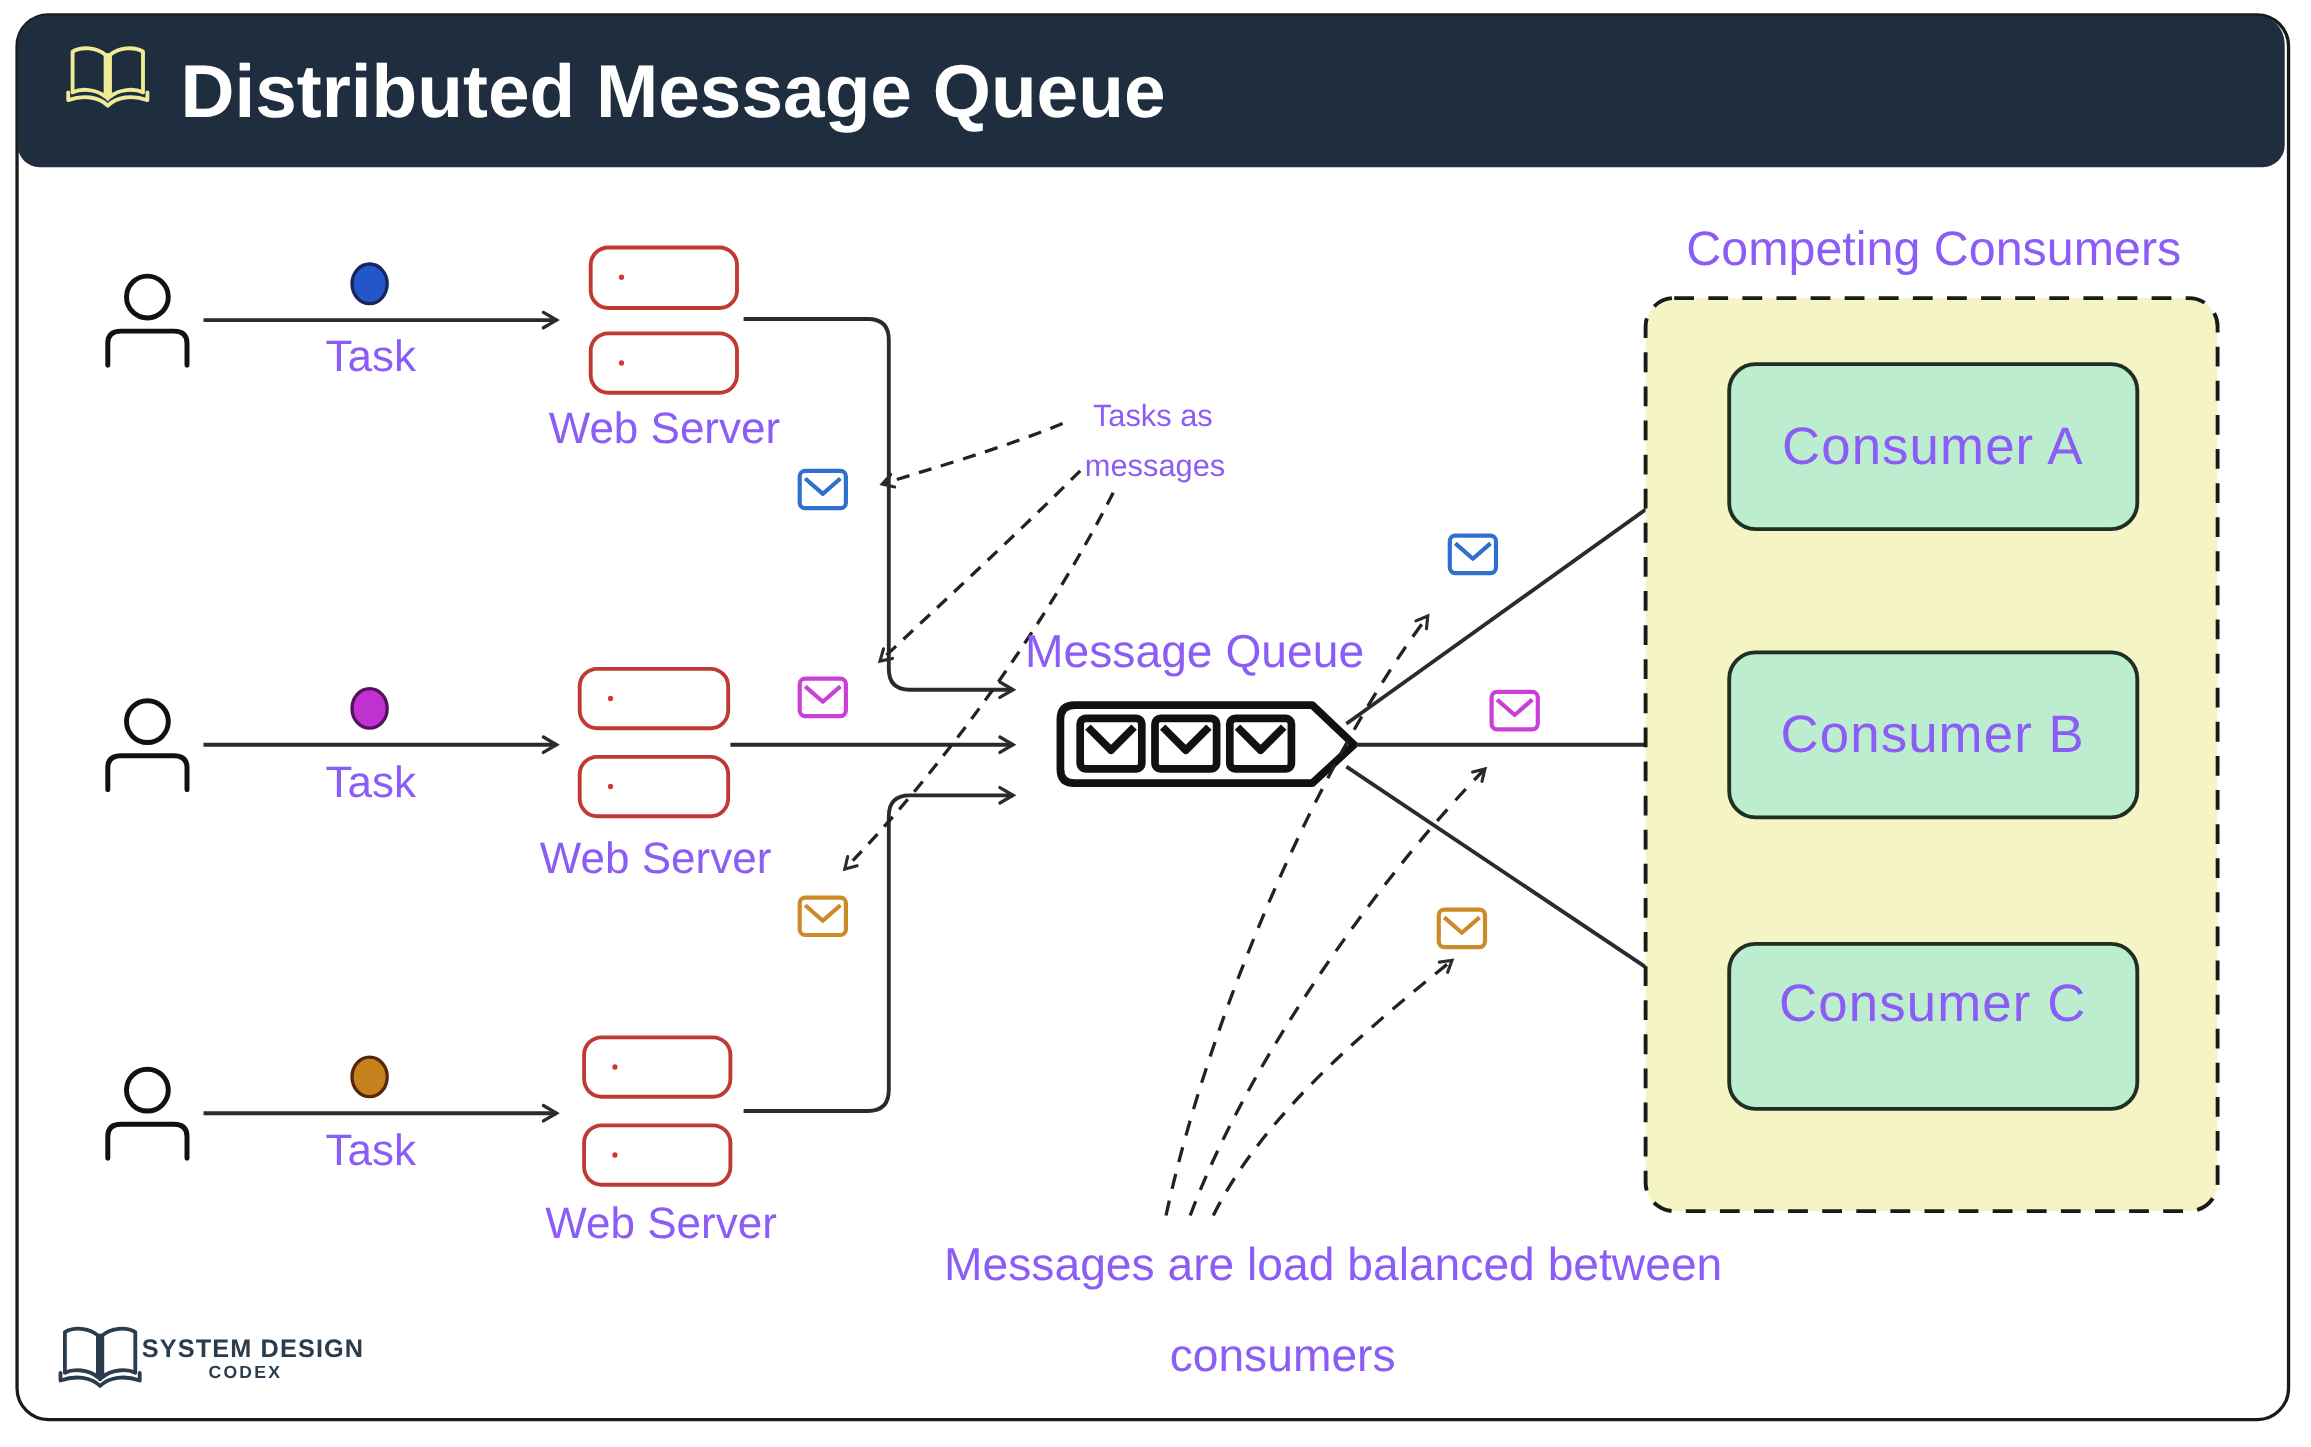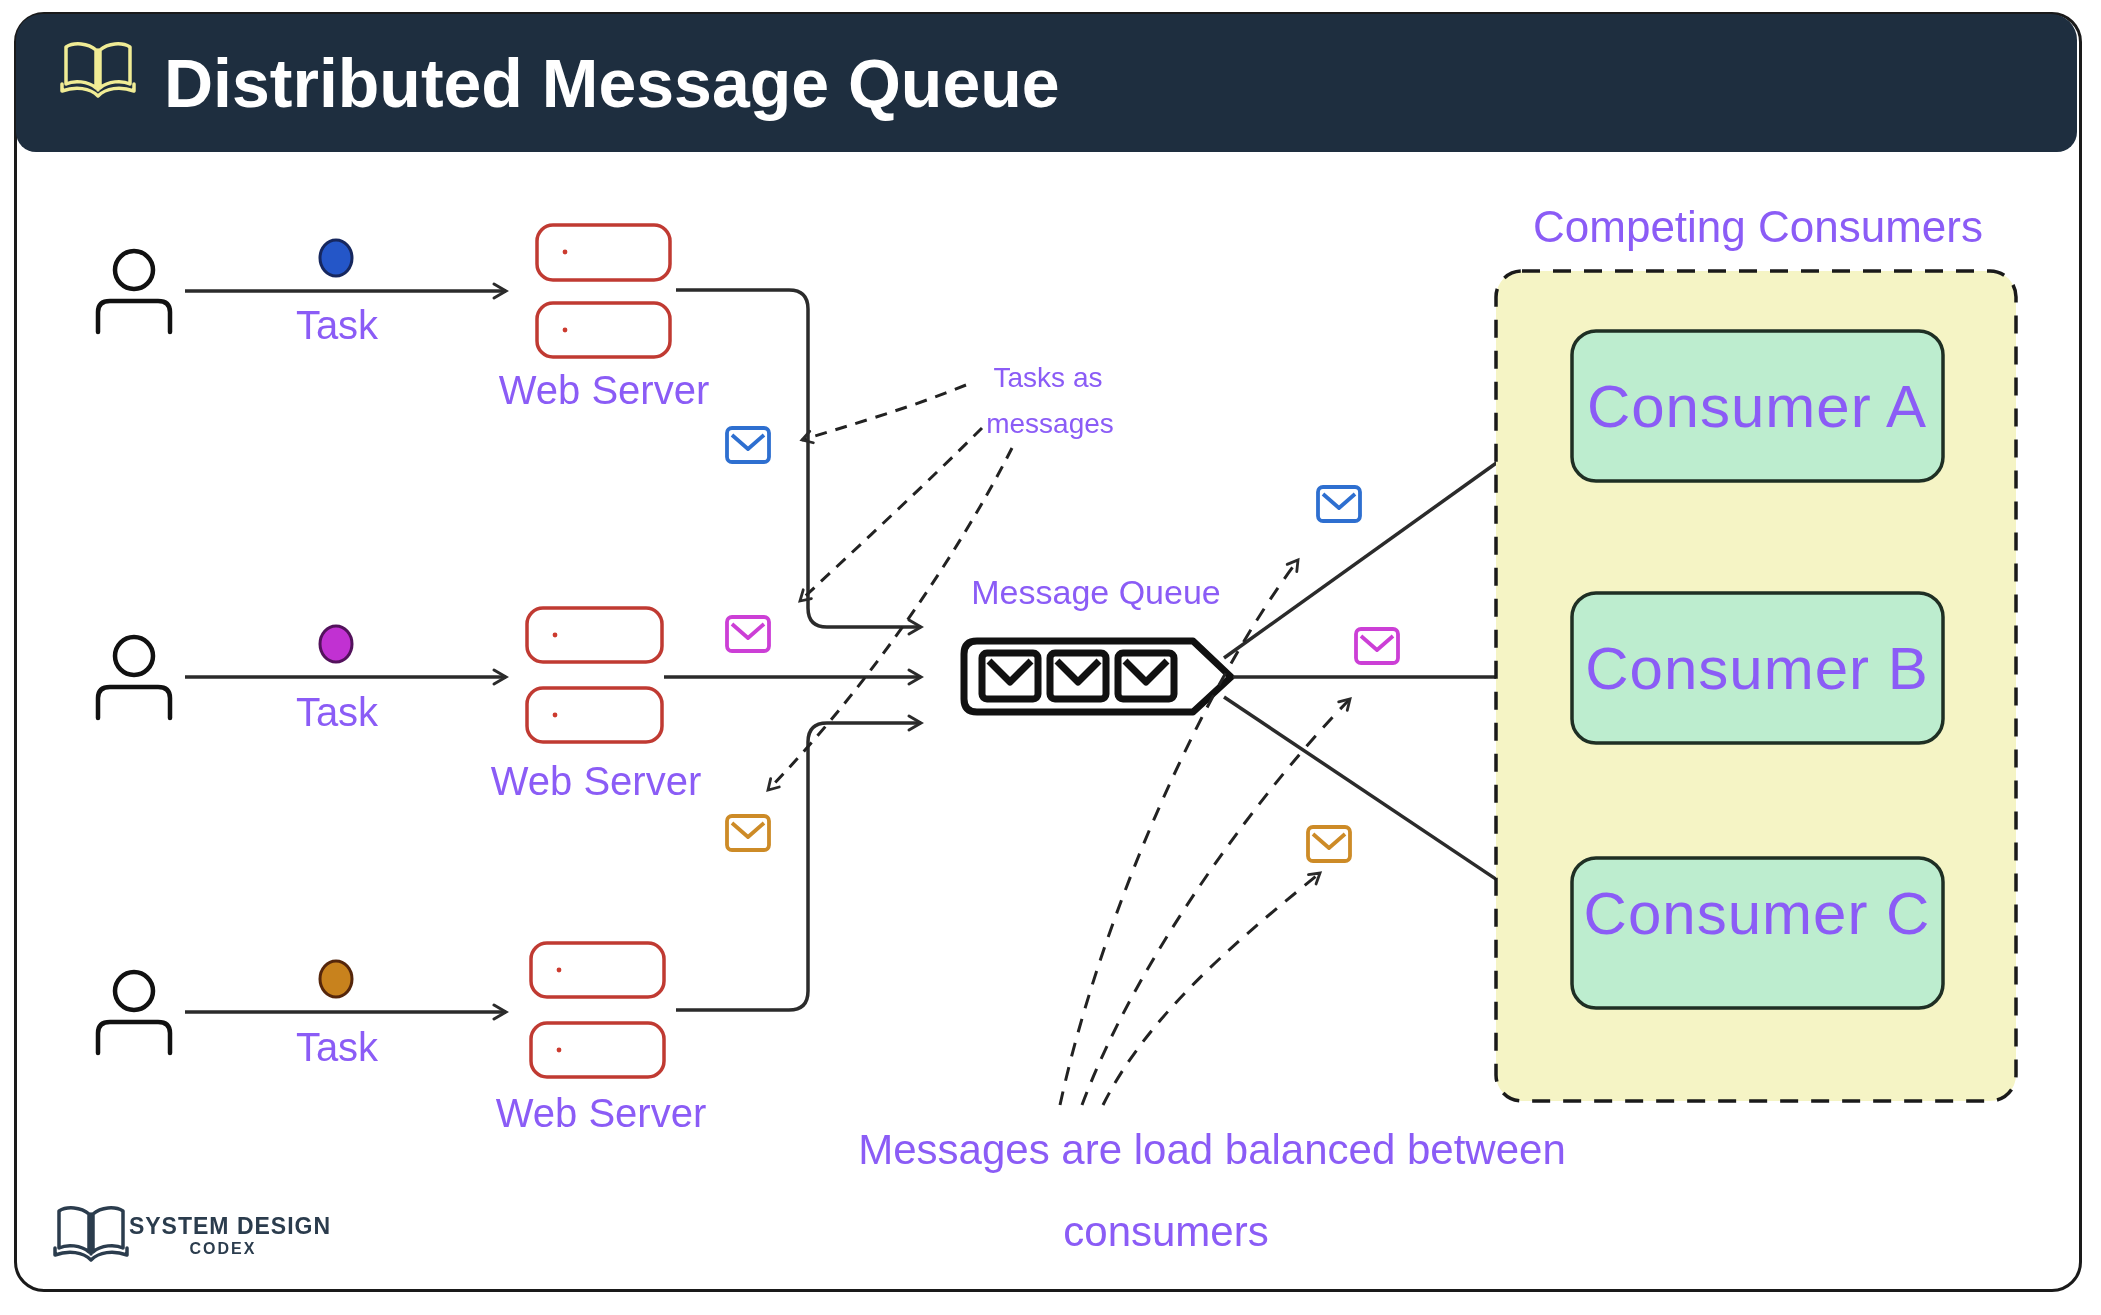--- a/index.html
+++ b/index.html
@@ -7,22 +7,22 @@
           font-family:"Liberation Sans",sans-serif;}
   .frame{position:absolute;left:14px;top:12px;width:2068px;height:1280px;
          border:3px solid #1a1a1a;border-radius:30px;background:#fff;box-sizing:border-box;}
   .header{position:absolute;left:16px;top:14px;width:2061px;height:138px;
           border-radius:26px 26px 20px 20px;z-index:2;}
   .header-icon{position:absolute;left:40px;top:26px;width:84px;height:64px;}
   .header-title{position:absolute;left:148px;top:69px;transform:translateY(-50%);
                 color:#fff;font-size:68px;font-weight:600;white-space:nowrap;letter-spacing:0px;text-align:center;}
   svg.diagram{position:absolute;left:0;top:0;width:2101px;height:1315px;z-index:3;}
   .lbl{position:absolute;transform:translate(-50%,-50%);color:#8b5cf6;white-space:nowrap;z-index:4;}
-  .f36{font-size:40px;} .f34{font-size:28px;} .f38{font-size:34px;margin-left:10px;} .f42{font-size:42px;}
-  .f44{font-size:44px;} .f48{font-size:60px;letter-spacing:1px;}
+  .f36{font-size:40px;} .f34{font-size:28px;} .f38{font-size:42px;} .f42{font-size:42px;}
+  .f44{font-size:44px;} .f48{font-size:48px;letter-spacing:1px;}
   .logo-text{font-weight:700;color:#2b3c4d;}
   .logo-icon{position:absolute;left:48px;top:1204px;width:86px;height:64px;z-index:4;}
 </style>
 </head>
 <body>
 
 <div class="canvas">
 
   <div class="frame"></div>
 

